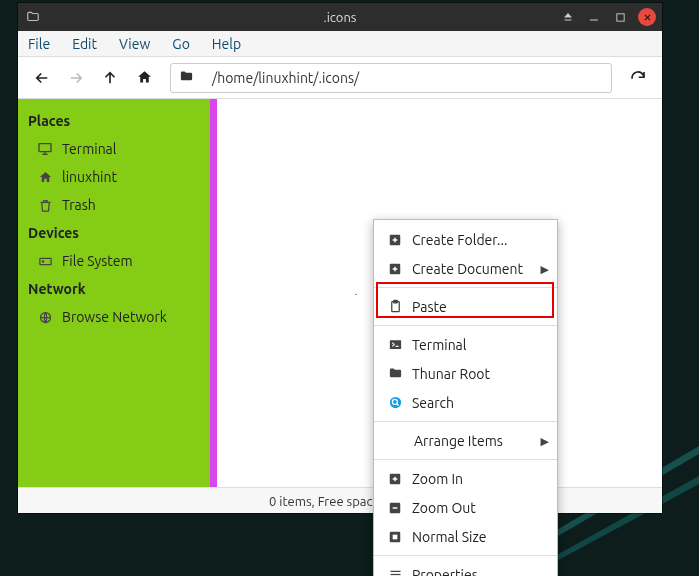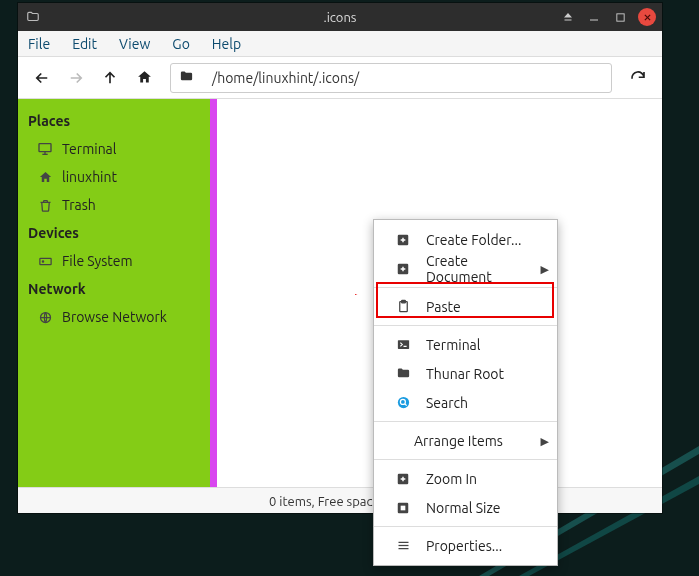--- a/index.html
+++ b/index.html
@@ -159,23 +159,23 @@
     top: 219px;
     width: 185px;
     background: #fff;
     border: 1px solid #bbb;
     box-shadow: 0 3px 10px rgba(0,0,0,0.3);
     padding: 5px 0;
     z-index: 100;
   }
   .context-menu .mi {
     display: flex; align-items: center;
-    gap: 14px;
+    gap: 8px;
     height: 29px;
-    padding: 0 20px;
+    padding: 0 12px;
     font-size: 14px;
     color: #222;
     position: relative;
   }
   .context-menu .mi .iconbox {
     width: 18px; height: 18px;
     display: flex; align-items: center; justify-content: center;
     color: #444;
   }
   .context-menu .mi.nopre { padding-left: 40px; text-align: right; }
@@ -432,20 +432,29 @@
           <rect x="3" y="3" width="18" height="18" rx="2" fill="#444"></rect>
           <path d="M12 8v8M8 12h8" stroke="#fff" stroke-width="2.5"></path>
         </svg>
     </span>
     <span>Zoom In</span>
   </div>
   <div class="mi">
     <span class="iconbox">
       <svg width="14" height="14" viewBox="0 0 24 24">
           <rect x="3" y="3" width="18" height="18" rx="2" fill="#444"></rect>
+          <path d="M8 12h8" stroke="#fff" stroke-width="2.5"></path>
+        </svg>
+    </span>
+    <span>Zoom Out</span>
+  </div>
+  <div class="mi">
+    <span class="iconbox">
+      <svg width="14" height="14" viewBox="0 0 24 24">
+          <rect x="3" y="3" width="18" height="18" rx="2" fill="#444"></rect>
           <rect x="8" y="8" width="8" height="8" fill="#fff"></rect>
         </svg>
     </span>
     <span>Normal Size</span>
   </div>
   <div class="sep"></div>
   <div class="mi">
     <span class="iconbox">
       <svg width="15" height="15" viewBox="0 0 24 24" fill="none" stroke="#444" stroke-width="2">
           <line x1="4" y1="7" x2="20" y2="7"></line>

